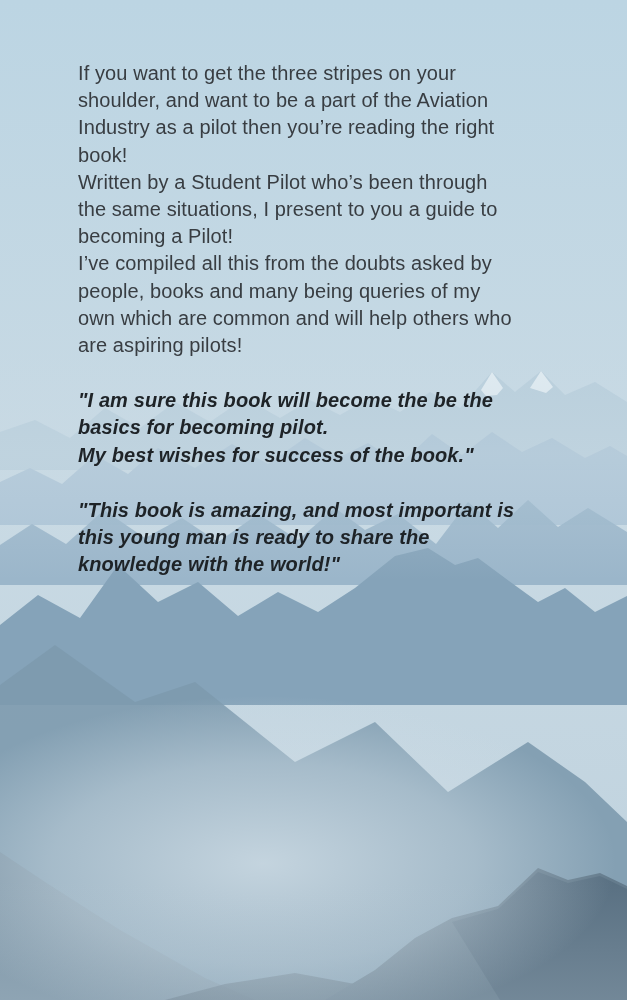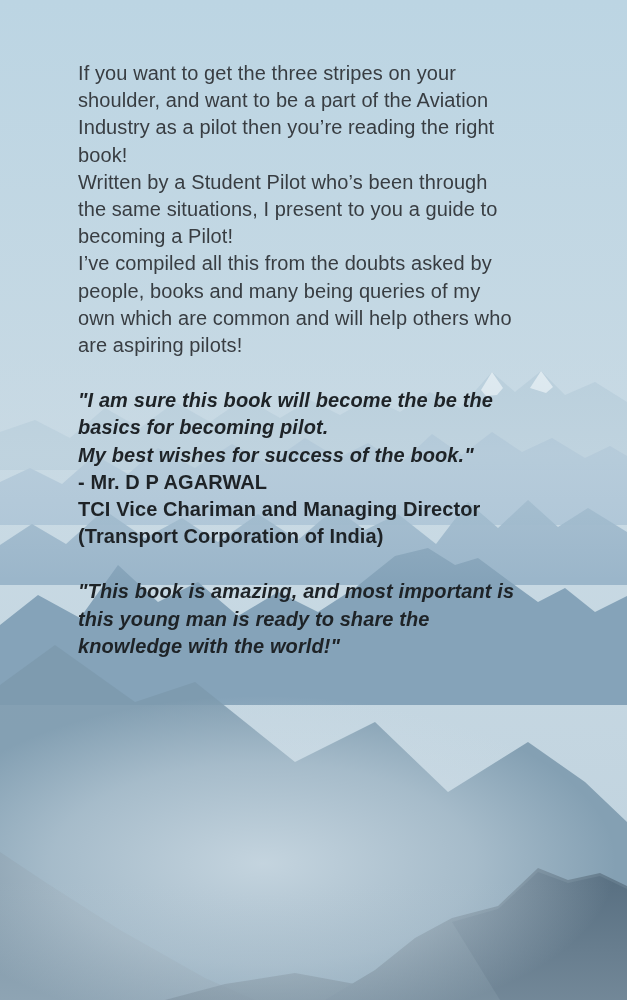--- a/index.html
+++ b/index.html
@@ -131,23 +131,20 @@
 becoming a Pilot!
 I’ve compiled all this from the doubts asked by
 people, books and many being queries of my
 own which are common and will help others who
 are aspiring pilots!</p>
 
     <div class="t-block">
       <p class="quote">"I am sure this book will become the be the
 basics for becoming pilot.
 My best wishes for success of the book."</p>
-      <p class="attrib">- Mr. D P AGARWAL
-TCI Vice Chariman and Managing Director
-(Transport Corporation of India)</p>
     </div>
 
     <div class="t-block">
       <p class="quote">"This book is amazing, and most important is
 this young man is ready to share the
 knowledge with the world!"</p>
     </div>
   </div>
 
 </div>

